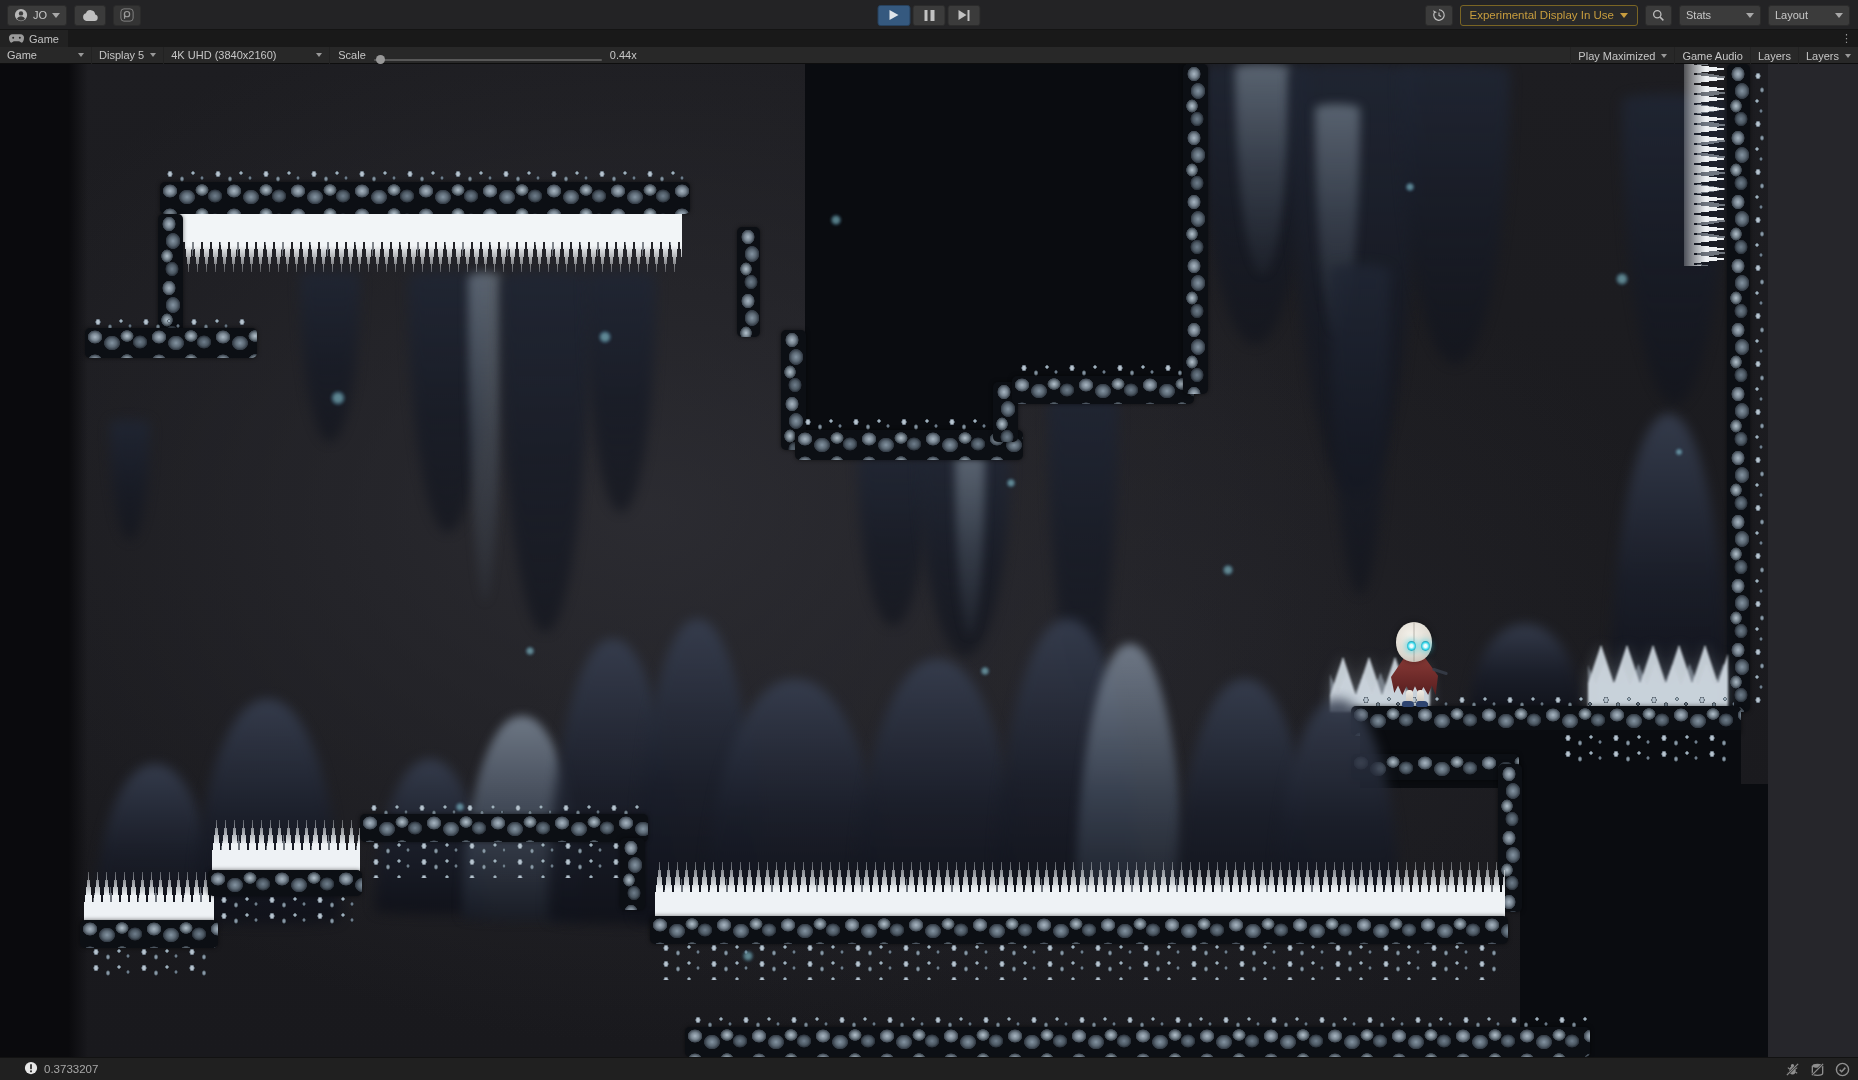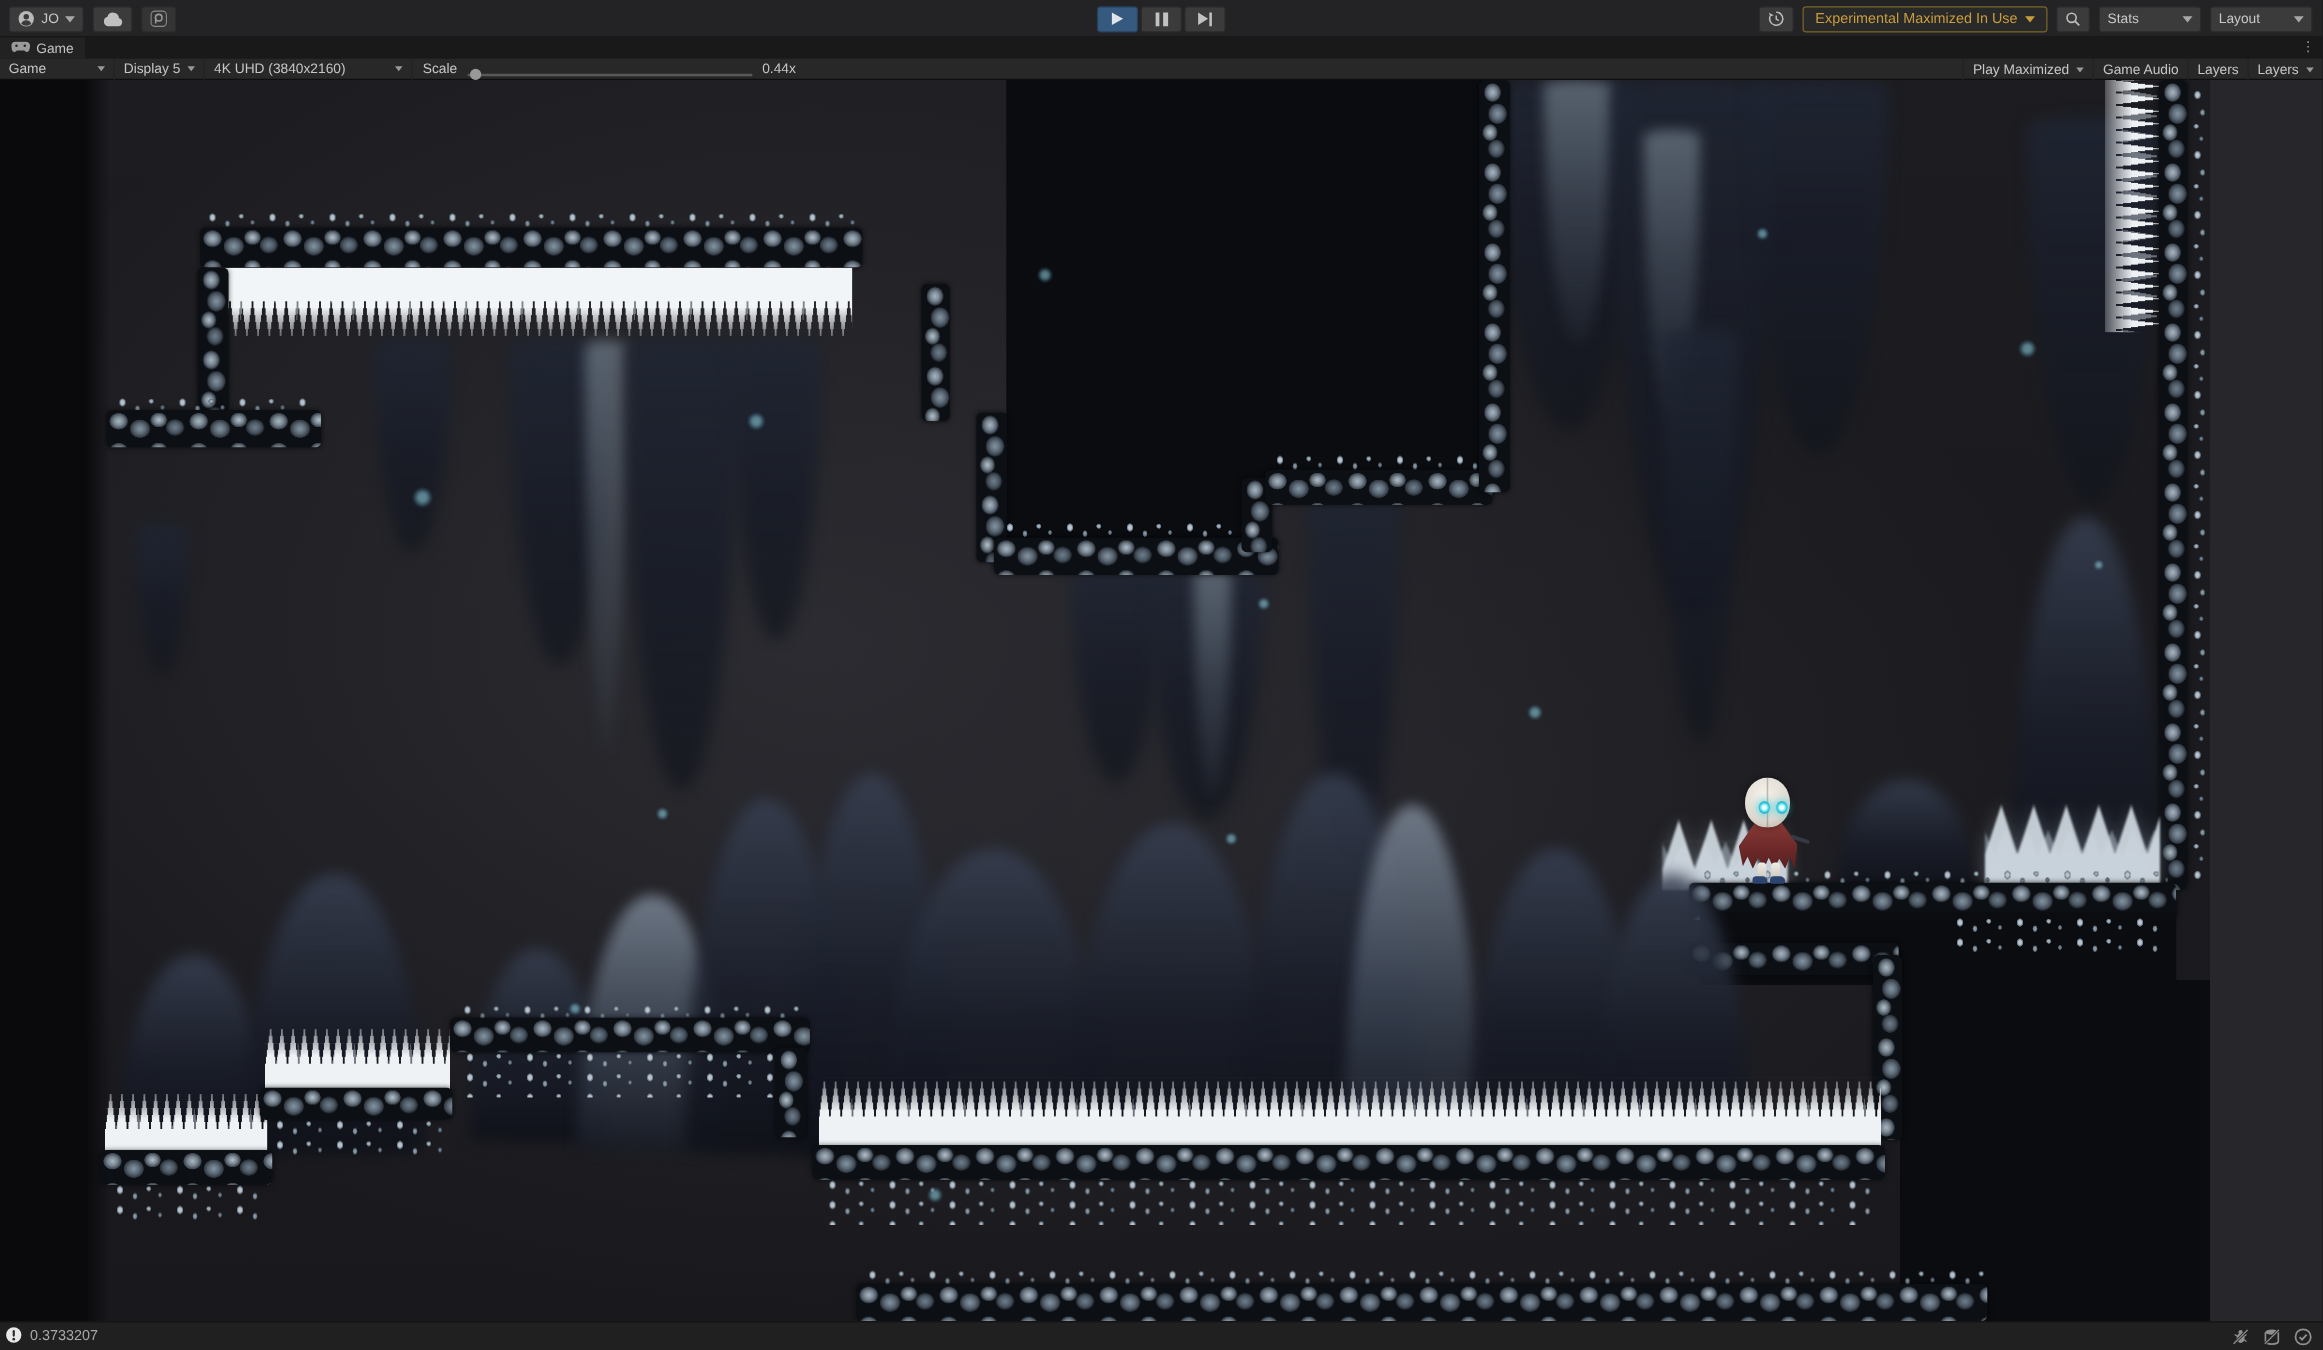--- a/index.html
+++ b/index.html
@@ -133,21 +133,21 @@
   .ch-wisp{position:absolute;left:44px;top:48px;width:16px;height:3px;background:#39404c;
     transform:rotate(18deg);border-radius:2px;opacity:.8}
   .ch-leg{position:absolute;top:68px;width:7px;height:13px;border-radius:3px;
     background:linear-gradient(#efece6,#cdc7bd)}
   .ch-leg.l{left:18px}.ch-leg.r{left:29px}
   .ch-foot{position:absolute;top:79px;width:12px;height:6px;background:#2e4470;border-radius:3px 4px 2px 2px}
   .ch-foot.l{left:14px}.ch-foot.r{left:28px}
 
   
   .statusbar{position:relative;height:23px;background:#202020;border-top:1px solid #121212;flex:0 0 auto;
-    display:flex;align-items:center;gap:6px;padding:0 4px;color:#a8a8a8;font-size:11.5px}
+    display:flex;align-items:center;gap:6px;padding:0 24px;color:#a8a8a8;font-size:11.5px}
   .sb-right{position:absolute;right:8px;top:0;height:23px;display:flex;align-items:center;gap:10px}
   .sb-right svg{display:block}
 </style>
 </head>
 <body>
 
 <div class="app">
 
   <div class="toolbar">
     <div class="tb-group tb-left">
@@ -202,21 +202,21 @@
       <div class="tb-btn">
         <span>
           <svg width="14" height="14" viewBox="0 0 16 16">
               <path d="M8 2a6 6 0 1 1-5.6 3.8" fill="none" stroke="#bdbdbd" stroke-width="1.4"></path>
               <path d="M1.3 2.6l1.1 3.4 3.3-1.2z" fill="#bdbdbd"></path>
               <path d="M8 5v3.4l2.4 1.4" fill="none" stroke="#bdbdbd" stroke-width="1.3"></path>
             </svg>
         </span>
       </div>
       <div class="warn-pill">
-        <span>Experimental Maximized In Use</span>
+        <span>Experimental Display In Use</span>
         <span class="caret"></span>
       </div>
       <div class="tb-btn">
         <span>
           <svg width="13" height="13" viewBox="0 0 16 16">
               <circle cx="6.5" cy="6.5" r="4.5" fill="none" stroke="#bdbdbd" stroke-width="1.6"></circle>
               <path d="M10 10l4 4" stroke="#bdbdbd" stroke-width="1.8"></path>
             </svg>
         </span>
       </div>

